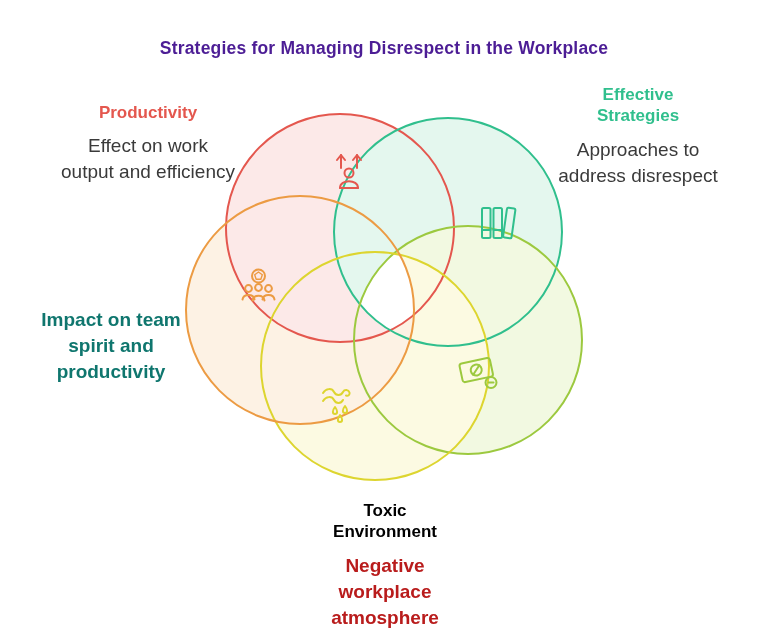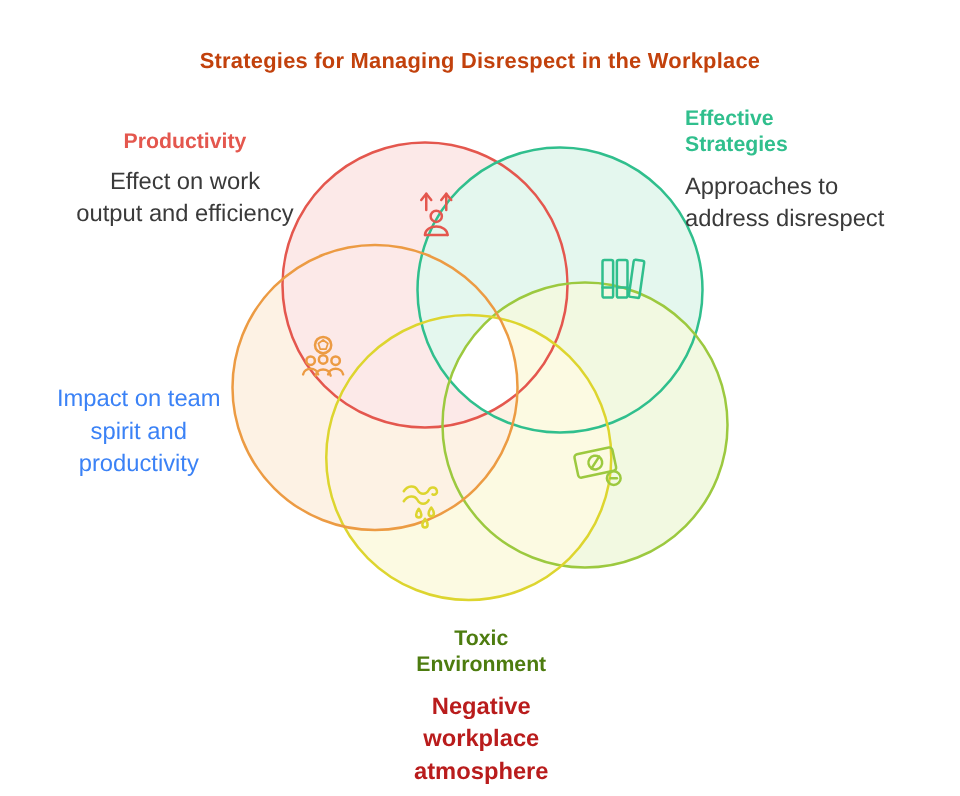--- a/index.html
+++ b/index.html
@@ -9,31 +9,31 @@
   }
   .title{
     position:absolute;left:0;right:0;top:38px;margin:0;
     text-align:center;font-size:17.5px;font-weight:600;letter-spacing:.2px;
   }
   svg.diagram{position:absolute;left:0;top:0;}
   .node{position:absolute;margin:0;}
   .node h2{margin:0;font-size:17px;line-height:1.25;font-weight:700;white-space:pre-line;}
   .node p{margin:10px 0 0;font-size:19px;line-height:1.38;white-space:pre-line;}
   #n-productivity{left:48px;top:102px;width:200px;text-align:center;}
-  #n-effective{left:548px;top:84px;width:180px;text-align:left;}
+  #n-effective{left:548px;top:84px;width:180px;text-align:center;}
   #n-insubordination{left:589px;top:296px;width:174px;text-align:left;}
   #n-toxic{left:297px;top:500px;width:176px;text-align:center;}
   #n-morale{left:30px;top:297px;width:162px;text-align:center;}
 </style>
 </head>
 <body>
 
 <div class="canvas">
 
-  <h1 class="title" style="color: #c2410c;">Strategies for Managing Disrespect in the Workplace</h1>
+  <h1 class="title" style="color: #4c1d95;">Strategies for Managing Disrespect in the Workplace</h1>
 
   <svg class="diagram" width="768" height="637" viewBox="0 0 768 637" aria-hidden="true">
     <defs>
       <mask id="cut-0" maskUnits="userSpaceOnUse" x="0" y="0" width="768" height="637">
         <rect width="768" height="637" fill="#fff"></rect>
           <circle cx="448" cy="232" r="114" fill="#000"></circle>
       </mask>
       <mask id="cut-1" maskUnits="userSpaceOnUse" x="0" y="0" width="768" height="637">
         <rect width="768" height="637" fill="#fff"></rect>
           <circle cx="468" cy="340" r="114" fill="#000"></circle>
@@ -126,25 +126,25 @@
     <h2 style="color: rgb(48, 191, 141);">Effective
 Strategies</h2>
     <p style="color: rgb(58, 58, 58);">Approaches to
 address disrespect</p>
   </div>
 
   <div class="node" id="n-insubordination">
   </div>
 
   <div class="node" id="n-toxic">
-    <h2 style="color: #4d7c0f;">Toxic
+    <h2 style="color: #000000;">Toxic
 Environment</h2>
     <p style="color: #b91c1c; font-weight: bold;">Negative workplace
 atmosphere</p>
   </div>
 
   <div class="node" id="n-morale">
-    <p style="color: #3b82f6;">Impact on team
+    <p style="color: #0f766e; font-weight: bold;">Impact on team
 spirit and
 productivity</p>
   </div>
 
 </div>
 
 </body></html>

